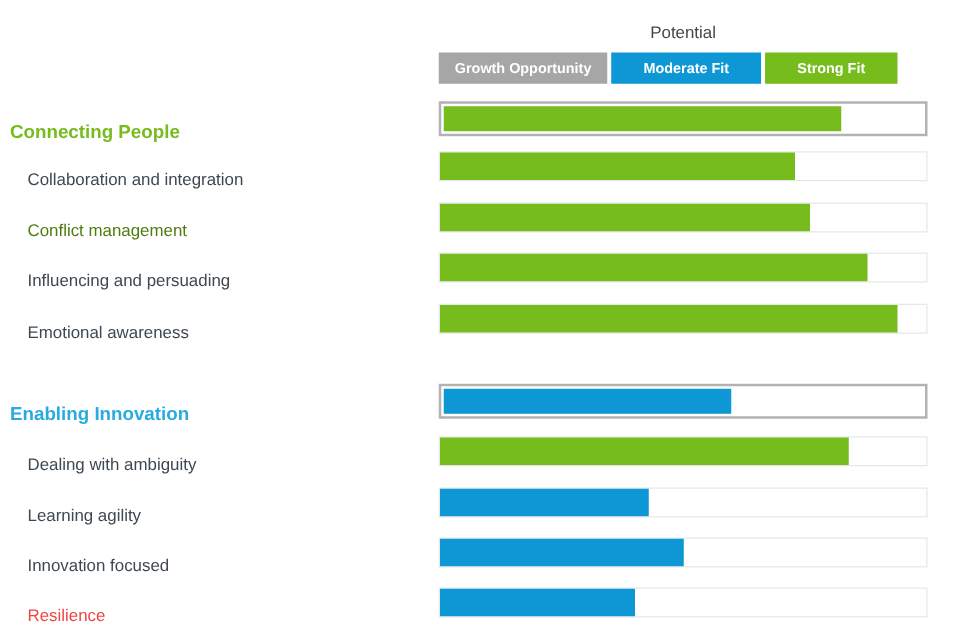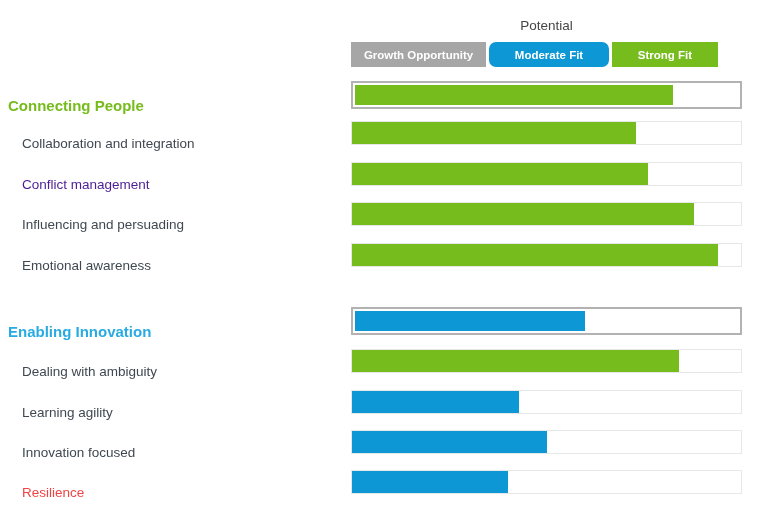--- a/index.html
+++ b/index.html
@@ -73,21 +73,21 @@
     white-space: nowrap;
     box-sizing: border-box;
   }
   .legend-gap {
     width: 3px;
     height: 25px;
     background: #ffffff;
     flex: 0 0 3px;
   }
   #legend-seg-growth { width: 135px; }
-  #legend-seg-moderate { width: 120px; border-radius: 7px; }
+  #legend-seg-moderate { width: 120px; }
   #legend-seg-strong { width: 130px; }
 
   
   .row {
     position: absolute;
     left: 0;
     width: 768px;
     height: 40px;
   }
   .row-label {
@@ -183,21 +183,21 @@
           <div class="fill" style="width: 318px; background: rgb(118, 188, 28);"></div>
         </div>
       </div>
       <div class="row item" style="top: 113px;">
         <div class="row-label" style="color: rgb(63, 72, 81);">Collaboration and integration</div>
         <div class="track">
           <div class="fill" style="width: 284px; background: rgb(118, 188, 28);"></div>
         </div>
       </div>
       <div class="row item" style="top: 154px;">
-        <div class="row-label" style="color: #4c1d95;">Conflict management</div>
+        <div class="row-label" style="color: #4d7c0f;">Conflict management</div>
         <div class="track">
           <div class="fill" style="width: 296px; background: rgb(118, 188, 28);"></div>
         </div>
       </div>
       <div class="row item" style="top: 194px;">
         <div class="row-label" style="color: rgb(63, 72, 81);">Influencing and persuading</div>
         <div class="track">
           <div class="fill" style="width: 342px; background: rgb(118, 188, 28);"></div>
         </div>
       </div>

